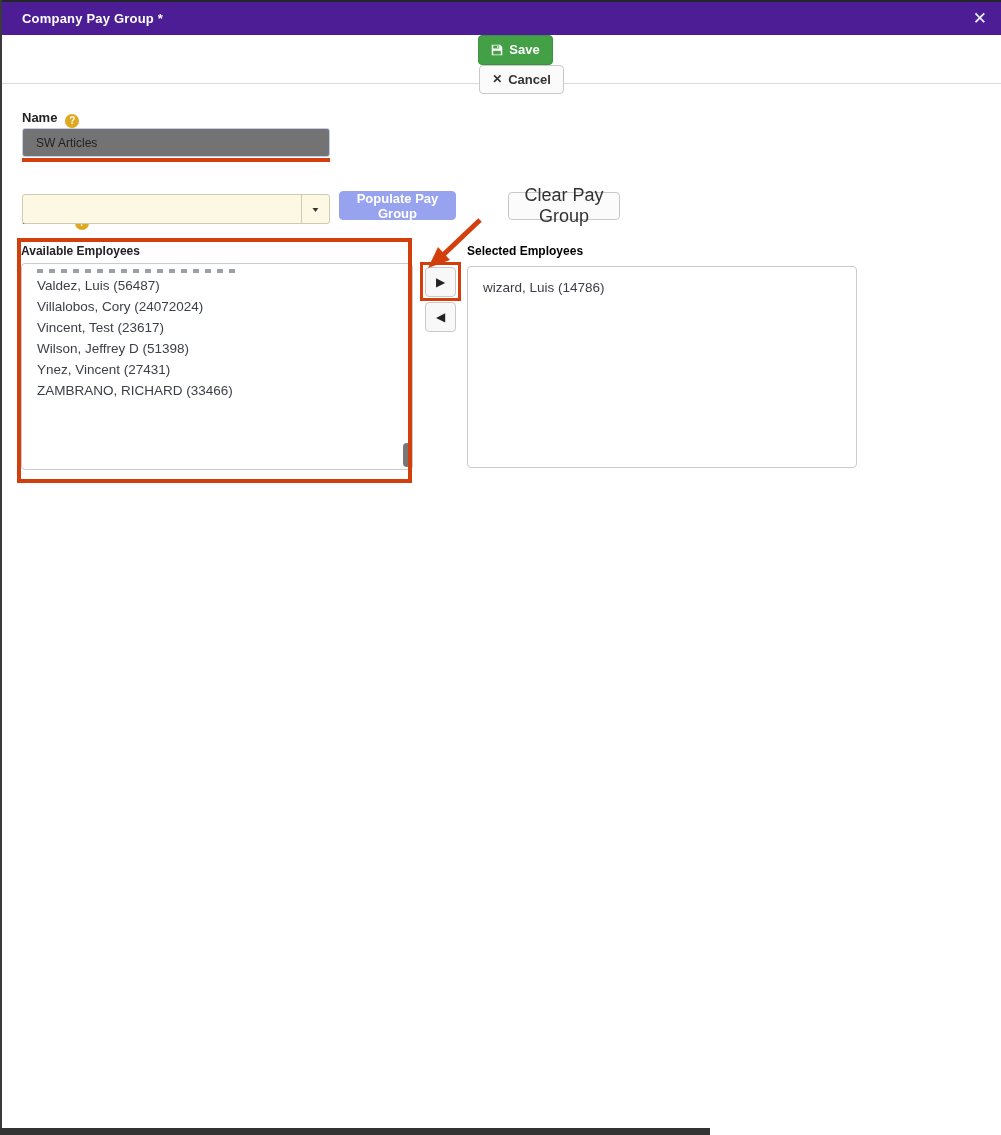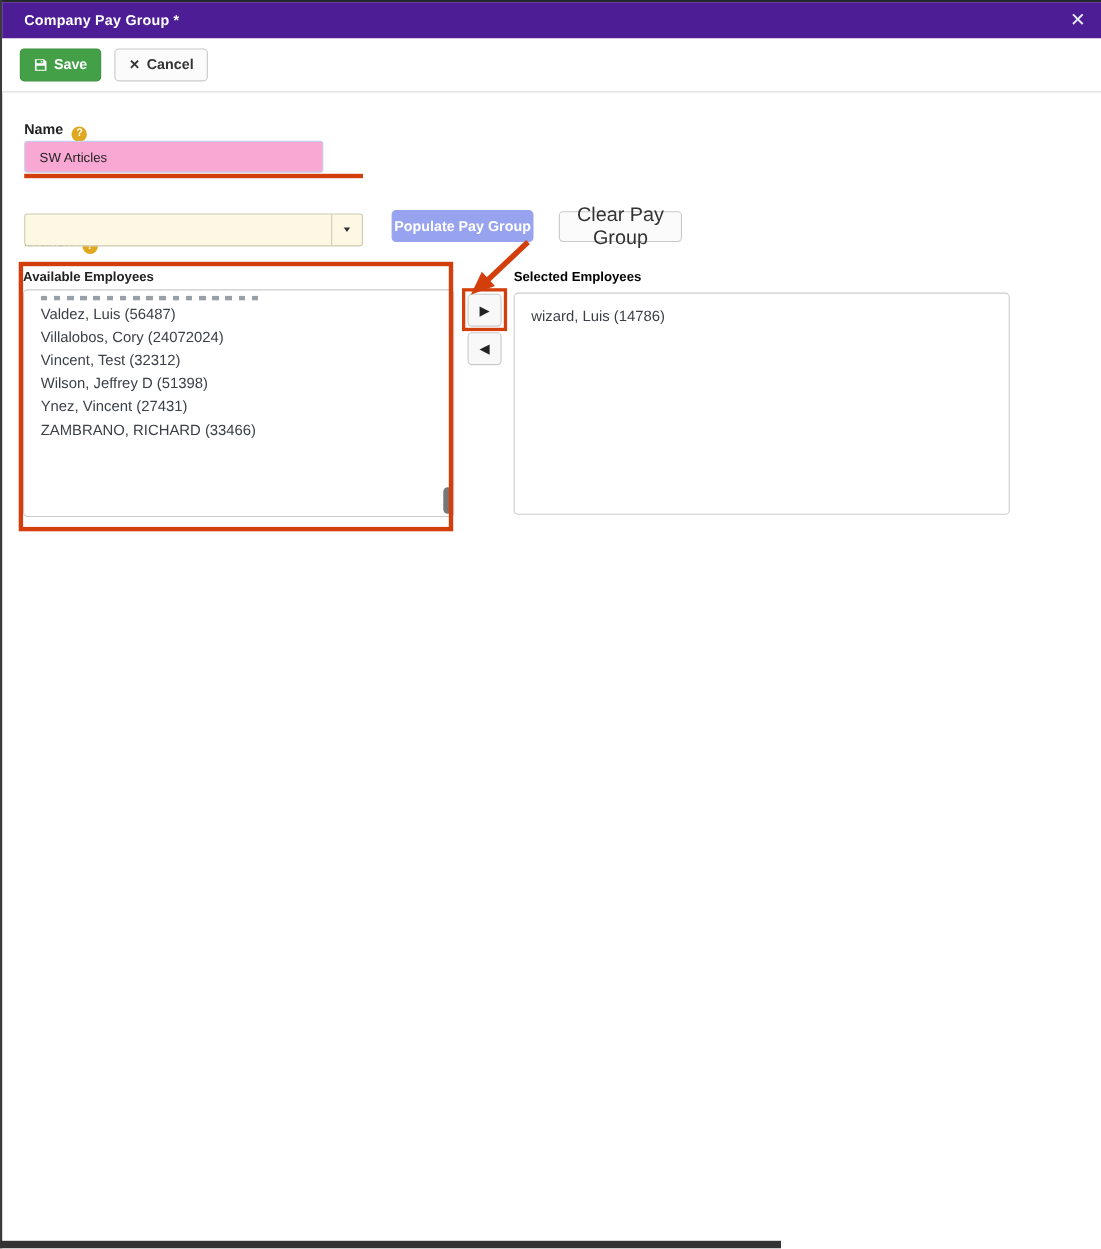--- a/index.html
+++ b/index.html
@@ -13,65 +13,65 @@
 
   
   .modal-header { position:absolute; left:2px; top:2px; width:999px; height:33px;
     background:#4c1d95; display:flex; align-items:center; padding:0 14px 0 20px; }
   .modal-title { color:#fff; font-size:13px; font-weight:bold; letter-spacing:.2px; }
   .modal-close { margin-left:auto; color:#e9eef5; font-size:17px; font-weight:bold;
     cursor:pointer; line-height:1; }
 
   
   .toolbar { position:absolute; left:2px; top:35px; width:999px; height:49px;
-    background:#fff; border-bottom:1px solid #d9d9d9; display:flex; align-items:center; padding-left:16px; }
+    background:#fff; border-bottom:1px solid #d9d9d9; display:flex; align-items:center; padding-left:28px;flex-direction:column; }
   .btn { display:inline-flex; align-items:center; gap:6px; font-size:13px; font-weight:bold;
     border-radius:4px; padding:6px 12px; cursor:pointer; line-height:1.2; }
   .btn-save { background:#43a047; border:1px solid #3c923f; color:#fff; }
   .btn-cancel { background:#fbfbfb; border:1px solid #c9c9c9; color:#333; margin-left:12px; }
   .floppy { width:12px; height:12px; display:inline-block; }
   .xglyph { font-size:12px; font-weight:bold; }
 
   
   .field-label { position:absolute; font-size:13px; font-weight:bold; color:#222; }
   .help-badge { display:inline-block; width:14px; height:14px; border-radius:50%;
     background:#dfa81f; color:#fff; font-size:10px; font-weight:bold; text-align:center;
     line-height:14px; margin-left:8px; vertical-align:-2px; cursor:pointer; }
 
-  .name-input { position:absolute; left:22px; top:128px; width:272px; height:29px;
-    background:#f9a8d4; border:1px solid #c6cdec; border-radius:3px;
+  .name-input { position:absolute; left:22px; top:128px; width:308px; height:29px;
+    background:#737373; border:1px solid #c6cdec; border-radius:3px;
     font-size:12px; color:#222; padding:0 13px; font-family:inherit; }
   .name-underline { position:absolute; left:22px; top:158px; width:308px; height:4px; background:#d23f0d; }
 
   .branch-select { position:absolute; left:22px; top:194px; width:308px; height:30px;
     background:#fcf8e3; border:1px solid #cfcab0; border-radius:3px; display:flex; cursor:pointer; }
   .branch-value { flex:1; }
   .branch-caret-box { width:28px; border-left:1px solid #cfcab0; display:flex;
     align-items:center; justify-content:center; color:#333; font-size:10px; }
 
-  .btn-populate { position:absolute; left:356px; top:191px; width:129px; height:29px;
+  .btn-populate { position:absolute; left:339px; top:191px; width:117px; height:29px;
     background:#98a3f0; border:1px solid #98a3f0; border-radius:4px; color:#fff;
     font-size:13px; font-weight:bold; display:flex; align-items:center; justify-content:center; cursor:pointer; }
   .btn-clear { position:absolute; left:508px; top:192px; width:112px; height:28px;
     background:#fbfbfb; border:1px solid #c9c9c9; border-radius:4px; color:#333;
     font-size:18px; display:flex; align-items:center; justify-content:center; cursor:pointer; }
 
   
   .anno-box-list { position:absolute; left:17px; top:238px; width:395px; height:245px;
     border:4px solid #d23f0d; pointer-events:none; }
   .anno-box-btn { position:absolute; left:420px; top:262px; width:41px; height:39px;
     border:3px solid #d23f0d; pointer-events:none; }
   .anno-arrow { position:absolute; left:420px; top:212px; pointer-events:none; }
 
   .list-label-available { position:absolute; left:21px; top:244px; font-size:12px; font-weight:bold; color:#222; }
   .list-label-selected  { position:absolute; left:467px; top:244px; font-size:12px; font-weight:bold; color:#000000; }
 
   .listbox { position:absolute; background:#fff; border:1px solid #ccc; border-radius:4px; overflow:hidden; }
   .listbox.available { left:21px; top:263px; width:392px; height:207px; }
-  .listbox.selected  { left:467px; top:266px; width:451px; height:202px; }
+  .listbox.selected  { left:467px; top:266px; width:390px; height:202px; }
   .list-item { font-size:13.5px; color:#3b3f46; line-height:21px; padding:0 15px; white-space:nowrap; cursor:pointer; }
   .listbox.available .list-inner { padding-top:4px; }
   .listbox.selected .list-inner { padding-top:10px; }
   .partial-row { height:4px; margin:1px 15px 2px; width:200px;
     background:repeating-linear-gradient(90deg,#9aa0a8 0 6px,transparent 6px 12px); }
   .scroll-thumb { position:absolute; right:1px; top:179px; width:8px; height:24px;
     background:#777; border-radius:4px; cursor:pointer; }
 
   .transfer-btn { position:absolute; width:31px; height:30px; background:#f8f8f8;
     border:1px solid #c9c9c9; border-radius:4px; display:flex; align-items:center;
@@ -123,21 +123,21 @@
 <button class="btn-clear">Clear Pay Group</button>
 
 <div class="list-label-available">Available Employees</div>
 <div class="list-label-selected">Selected Employees</div>
 
 <div class="listbox available">
   <div class="list-inner">
     <div class="partial-row"></div>
     <div class="list-item">Valdez, Luis (56487)</div>
     <div class="list-item">Villalobos, Cory (24072024)</div>
-    <div class="list-item">Vincent, Test (32312)</div>
+    <div class="list-item">Vincent, Test (23617)</div>
     <div class="list-item">Wilson, Jeffrey D (51398)</div>
     <div class="list-item">Ynez, Vincent (27431)</div>
     <div class="list-item">ZAMBRANO, RICHARD (33466)</div>
   </div>
   <div class="scroll-thumb"></div>
 </div>
 
 <div class="listbox selected">
   <div class="list-inner">
     <div class="list-item">wizard, Luis (14786)</div>

